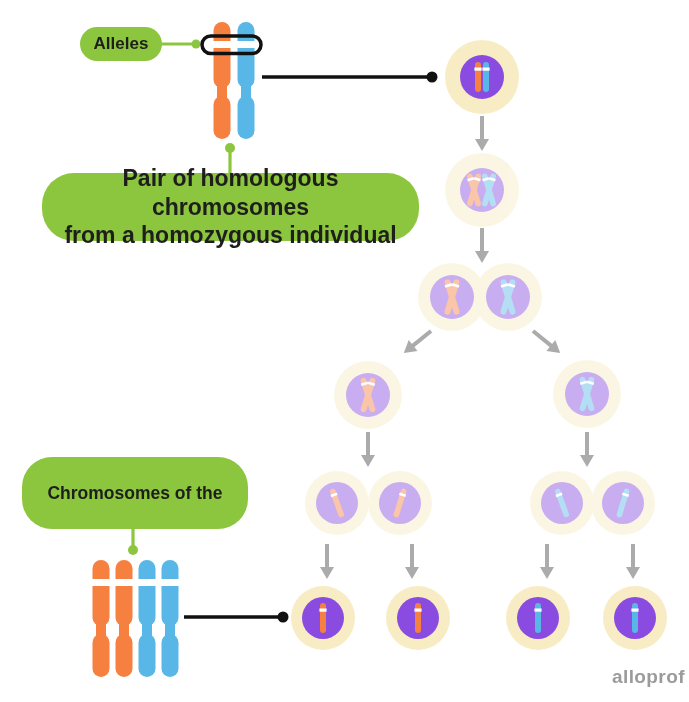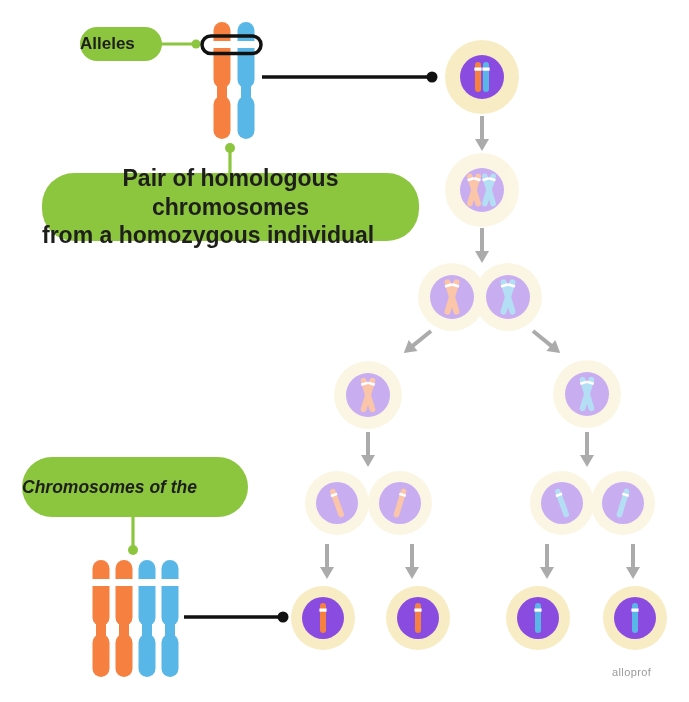--- a/index.html
+++ b/index.html
@@ -4,28 +4,28 @@
 <style>
   html,body{margin:0;padding:0;}
   body{
     width:689px;height:702px;position:relative;overflow:hidden;
     background:#ffffff;font-family:"Liberation Sans",sans-serif;
   }
   #diagram-svg{position:absolute;left:0;top:0;}
   .pill{
     position:absolute;background:var(--green);color:var(--ink);
     font-weight:700;display:flex;flex-direction:column;justify-content:center;
-    align-items:flex-start;text-align:center;box-sizing:border-box;
+    align-items:center;text-align:center;box-sizing:border-box;
   }
   #pill-alleles{left:80px;top:27px;width:82px;height:34px;border-radius:17px;font-size:17px;}
   #pill-pair{left:42px;top:173px;width:377px;height:68px;border-radius:32px;font-size:23px;line-height:1.25;}
-  #pill-gametes{left:22px;top:457px;width:226px;height:60px;border-radius:30px;font-size:17.5px;line-height:1.3;font-style:italic;}
+  #pill-gametes{left:22px;top:457px;width:226px;height:72px;border-radius:30px;font-size:17.5px;line-height:1.3;}
   #watermark{
     position:absolute;left:612px;top:666px;color:var(--wm);
-    font-size:11px;font-weight:400;letter-spacing:.4px;
+    font-size:19px;font-weight:700;letter-spacing:.4px;
   }
   .c-orange{fill:var(--orange);}
   .c-blue{fill:var(--blue);}
   .c-purple{fill:var(--purple);}
   .c-cream{fill:var(--cream);}
   .c-arrow{fill:var(--arrow);}
   .c-green{fill:var(--green);}
   .stroke-green{stroke:var(--green);}
 </style>
 </head>

